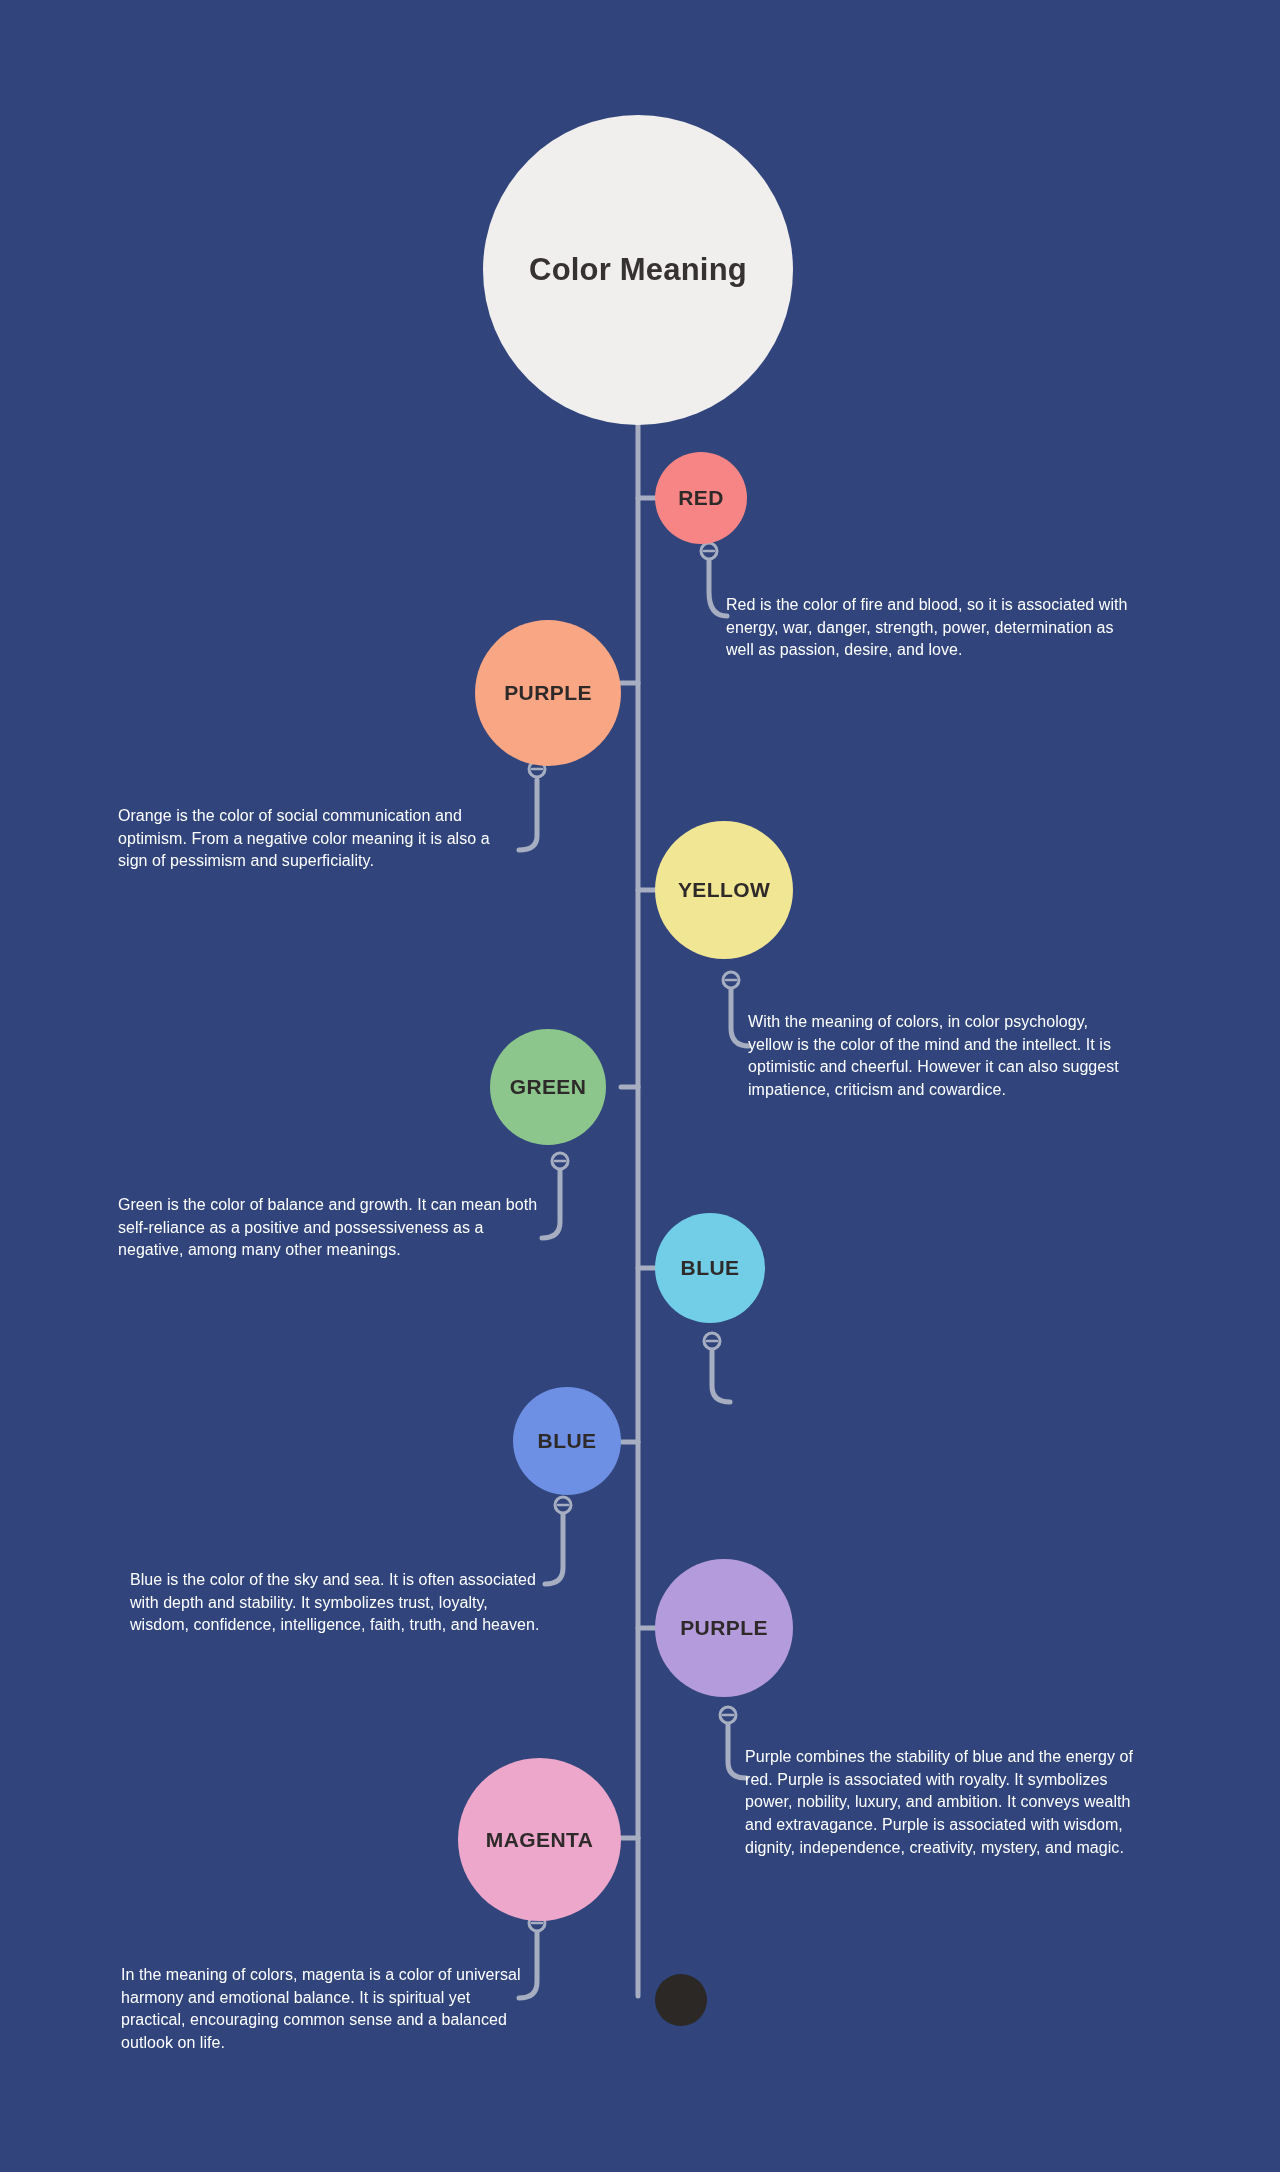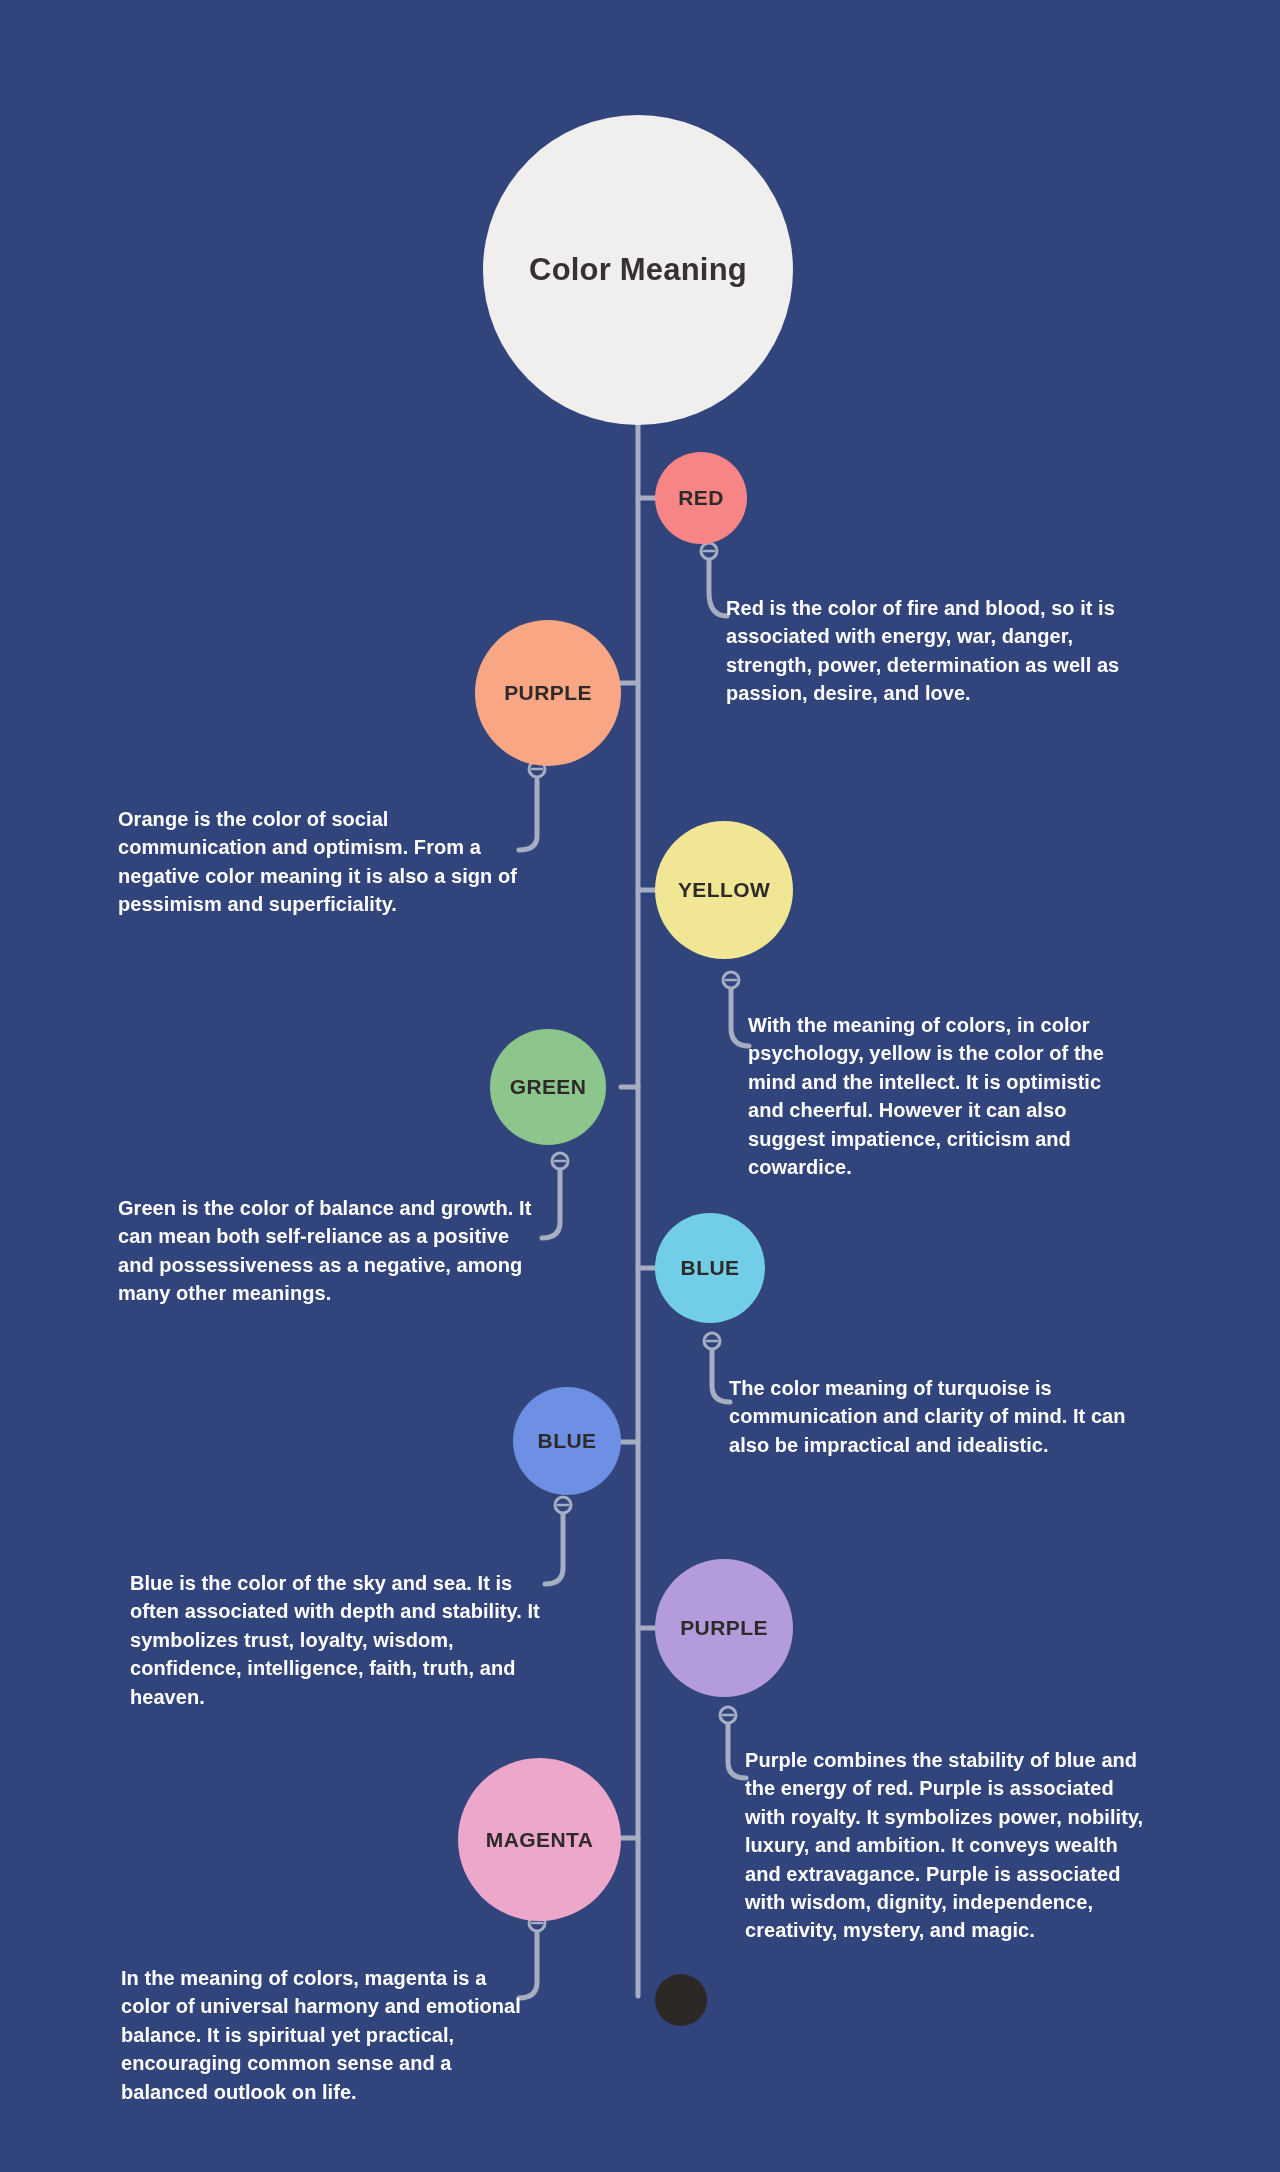--- a/index.html
+++ b/index.html
@@ -53,24 +53,23 @@
     font-size: 31px;
     color: #363232;
     letter-spacing: 0.2px;
   }
   .branch-node .node-label {
     font-size: 21px;
   }
   .desc {
     position: absolute;
     color: #ffffff;
-    font-size: 20px;
+    font-size: 16px;
     line-height: 1.42;
     letter-spacing: 0.05px;
-    font-weight: bold;
   }
   #end-node {
     left: 655px;
     top: 1974px;
     width: 52px;
     height: 52px;
     background: #2b2825;
   }
 </style>
 </head>
@@ -158,21 +157,20 @@
   <div class="desc" style="left:748px; top:1011px; width:387px;">With the meaning of colors, in color psychology, yellow is the color of the mind and the intellect. It is optimistic and cheerful. However it can also suggest impatience, criticism and cowardice.</div>
 
   <div class="node branch-node" style="left:490px; top:1029px; width:116px; height:116px; background:#8cc68c;">
     <span class="node-label">GREEN</span>
   </div>
   <div class="desc" style="left:118px; top:1194px; width:425px;">Green is the color of balance and growth. It can mean both self-reliance as a positive and possessiveness as a negative, among many other meanings.</div>
 
   <div class="node branch-node" style="left:655px; top:1213px; width:110px; height:110px; background:#72cee6;">
     <span class="node-label">BLUE</span>
   </div>
-  <div class="desc" style="left:729px; top:1374px; width:400px;">The color meaning of turquoise is communication and clarity of mind. It can also be impractical and idealistic.</div>
 
   <div class="node branch-node" style="left:513px; top:1387px; width:108px; height:108px; background:#6d8fe4;">
     <span class="node-label">BLUE</span>
   </div>
   <div class="desc" style="left:130px; top:1543px; width:412px;margin-top:26px;">Blue is the color of the sky and sea. It is often associated with depth and stability. It symbolizes trust, loyalty, wisdom, confidence, intelligence, faith, truth, and heaven.</div>
 
   <div class="node branch-node" style="left:655px; top:1559px; width:138px; height:138px; background:#b49bdb;">
     <span class="node-label">PURPLE</span>
   </div>
   <div class="desc" style="left:745px; top:1746px; width:413px;">Purple combines the stability of blue and the energy of red. Purple is associated with royalty. It symbolizes power, nobility, luxury, and ambition. It conveys wealth and extravagance. Purple is associated with wisdom, dignity, independence, creativity, mystery, and magic.</div>

